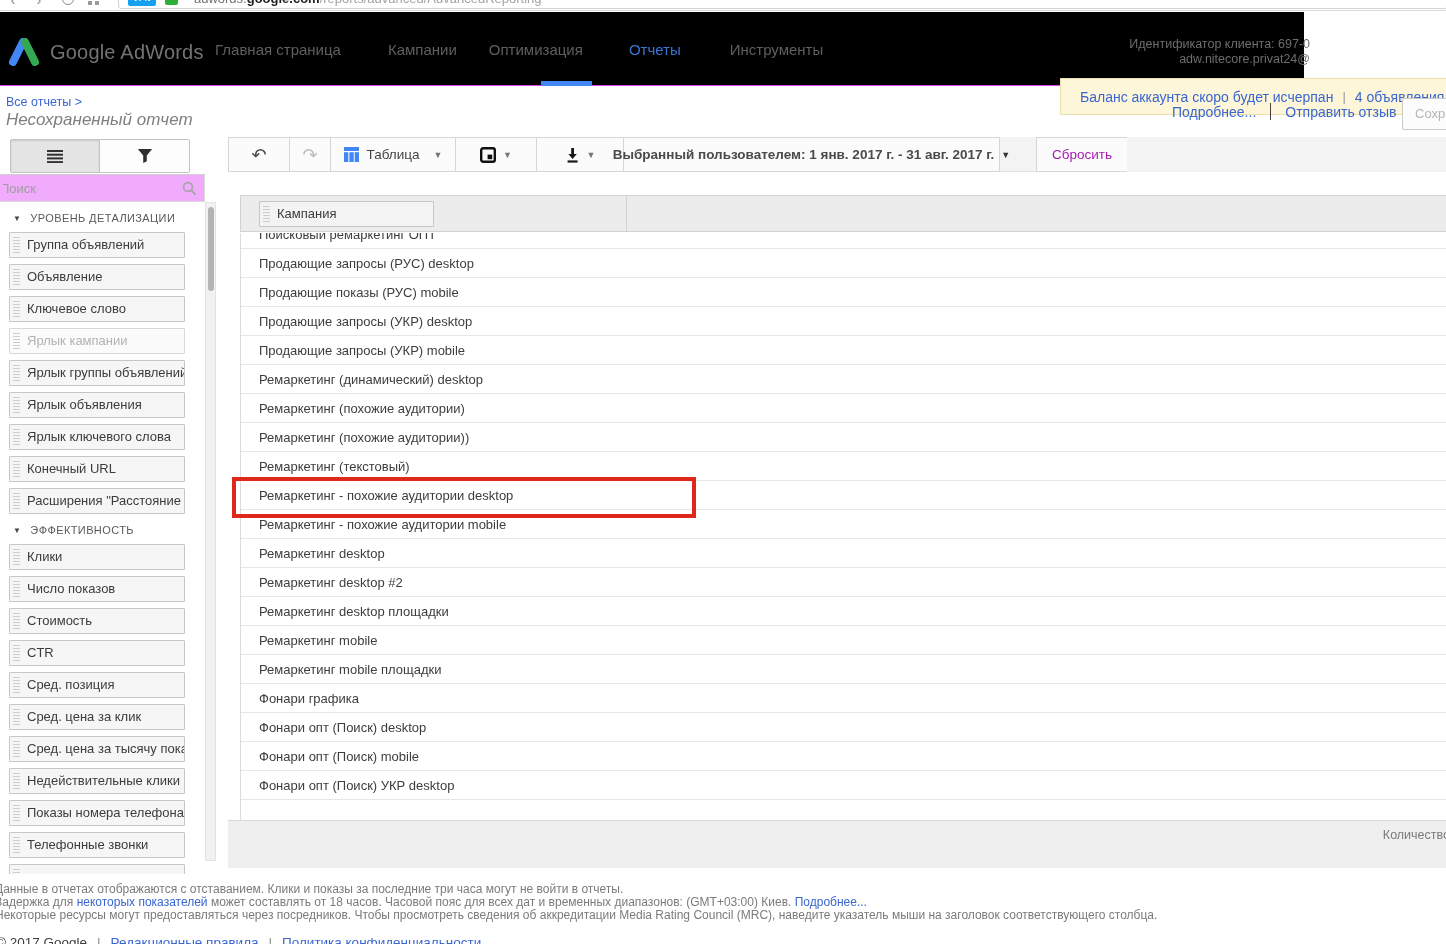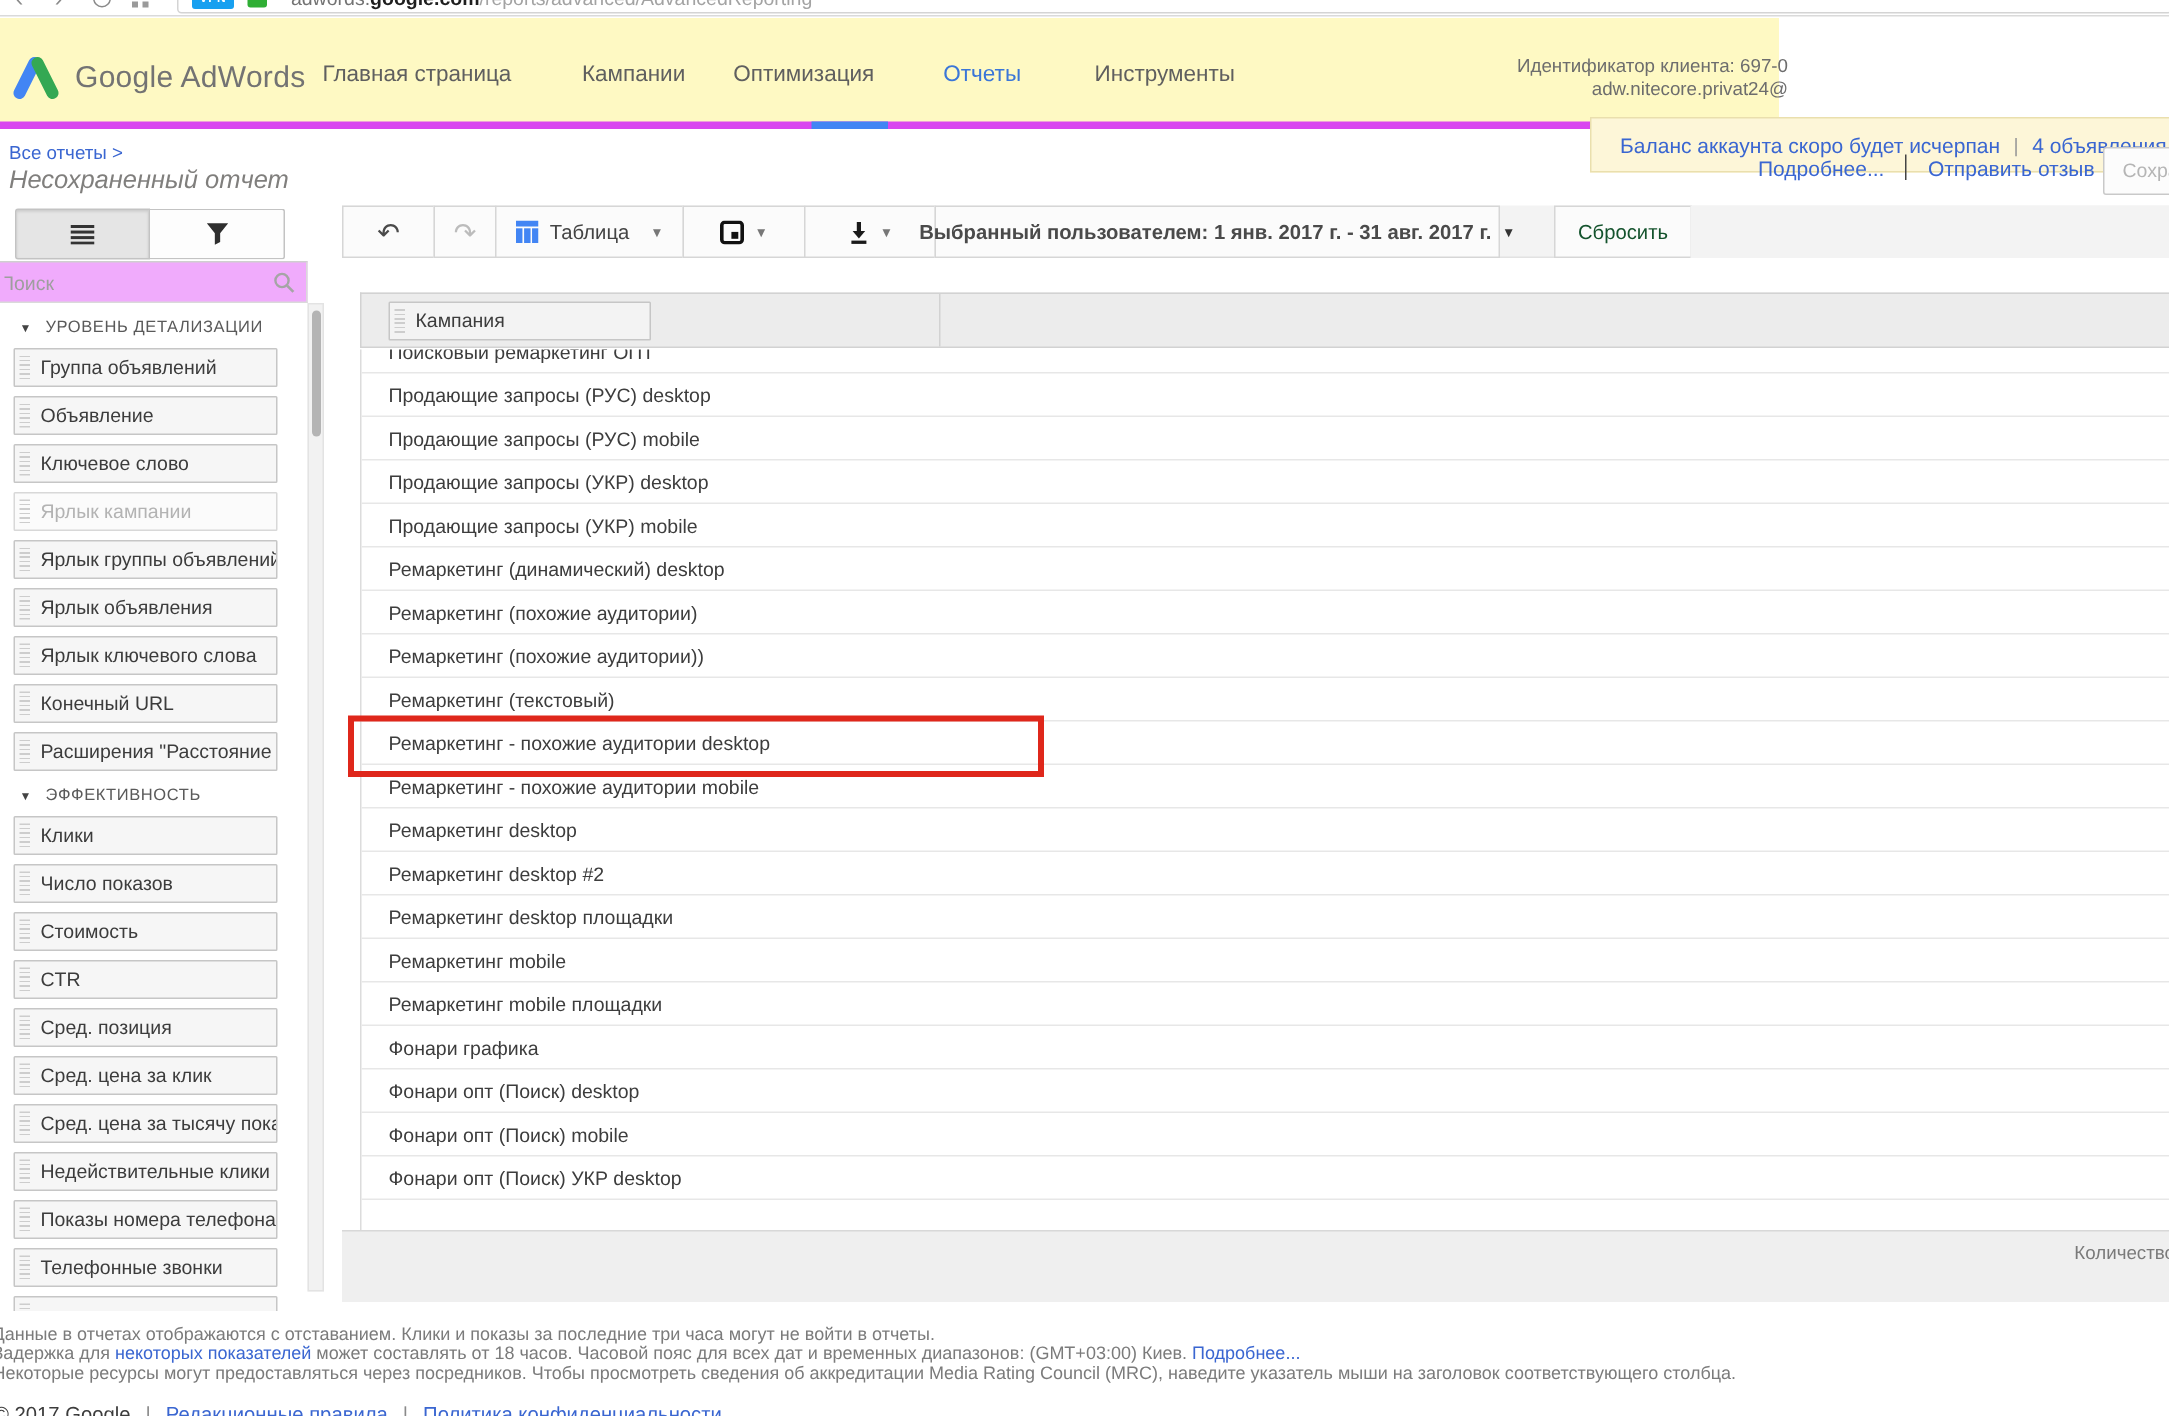--- a/index.html
+++ b/index.html
@@ -17,21 +17,21 @@
                         linear-gradient(#9a9a9a,#9a9a9a) 0 7px/4px 4px no-repeat,
                         linear-gradient(#9a9a9a,#9a9a9a) 7px 7px/4px 4px no-repeat; }
   .addr { position:absolute; left:118px; top:1px; width:1330px; height:21px; border:1px solid #d4d4d4; border-radius:3px; display:flex; align-items:center; background:#fff; }
   .vpn-badge { background:#18a0f0; color:#fff; font-size:8px; font-weight:bold; border-radius:2px; padding:3px 5px; margin-left:9px; letter-spacing:.5px; }
   .ext-badge { width:13px; height:13px; background:#2fae34; border-radius:2px; margin-left:9px; }
   .url { margin-left:16px; font-size:13px; white-space:nowrap; }
   .url .u1 { color:#737373; } .url .u2 { color:#1f1f1f; font-weight:bold; } .url .u3 { color:#a3a3a3; }
   .refresh-ring { width:12px; height:12px; border:1.6px solid #8a8a8a; border-radius:50%; display:inline-block; margin-left:10px; }
 
   
-  .hdr { position:absolute; left:0; top:12px; width:1186px; height:74px; background:#fef9c3; border-bottom:5px solid #d946ef; z-index:5; }
+  .hdr { position:absolute; left:0; top:12px; width:1304px; height:74px; background:#000000; border-bottom:1px solid #d946ef; z-index:5; }
   .logo { position:absolute; left:8px; top:26px; display:flex; align-items:center; }
   .logo-text { font-size:20px; color:#737373; margin-left:10px; letter-spacing:.2px; }
   .main-nav { position:absolute; left:215px; top:0; height:74px; display:flex; align-items:center; }
   .nav-item { font-size:15px; color:#5f5f5f; cursor:pointer; white-space:nowrap; }
   .nav-item.active { color:#3a76d8; }
   .nav-gap-0{margin-right:47px;} .nav-gap-1{margin-right:32px;} .nav-gap-2{margin-right:46px;} .nav-gap-3{margin-right:49px;}
   .tab-underline { position:absolute; left:541px; top:69px; width:51px; height:5px; background:#4285f4; }
   .client-id { position:absolute; right:-6px; top:25px; text-align:right; font-size:12.5px; color:#6d6d6d; line-height:15px; white-space:nowrap; }
 
   
@@ -54,21 +54,21 @@
   .toggle-btn.first { border-radius:2px 0 0 2px; }
   .toggle-btn.last { border-radius:0 2px 2px 0; border-left:none; }
   .toggle-btn.pressed { background:#e5e5e5; box-shadow:inset 0 1px 2px rgba(0,0,0,.12); }
 
   .toolbar { position:absolute; left:228px; top:137px; width:1218px; height:35px; display:flex; background:#f3f3f3; border-bottom:1px solid #e2e2e2; z-index:6; }
   .tseg { height:35px; border:1px solid #d6d6d6; margin-left:-1px; background:#fbfbfb; display:flex; align-items:center; justify-content:center; cursor:pointer; white-space:nowrap; }
   .tseg.first { margin-left:0; }
   .t-undo { width:62px; } .t-redo { width:42px; }
   .t-table { width:126px; } .t-cal { width:82px; } .t-dl { width:88px; }
   .t-date { width:377px; font-weight:bold; color:#4a4a4a; font-size:13.5px; }
-  .t-reset { width:92px; color:#14532d; font-size:13.5px;margin-left:36px; }
+  .t-reset { width:92px; color:#a21caf; font-size:13.5px;margin-left:36px; }
   .t-fill { flex:1; border:none; background:#f3f3f3; cursor:default; }
   .glyph-undo { font-size:18px; color:#4a4a4a; } .glyph-redo { font-size:18px; color:#bcbcbc; }
   .t-label { font-size:13.5px; color:#444; margin:0 7px 0 8px; }
   .caret { font-size:9px; color:#777; margin-left:7px; }
 
   
   .search-box { position:absolute; left:0; top:174px; width:205px; height:28px; background:#f0abfc; border-top:1px solid #cfcfcf; border-bottom:1px solid #dadada; border-right:1px solid #dadada; z-index:6; }
   .search-box input { position:absolute; left:0; top:0; width:180px; height:26px; border:none; outline:none; font-size:13px; color:#555; padding-left:3px; text-indent:-3px; font-family:"Liberation Sans",sans-serif; background:transparent; }
   .search-box input::placeholder { color:#9e9e9e; }
   .search-mag { position:absolute; right:7px; top:6px; }
@@ -264,21 +264,21 @@
   </div>
 
   <div class="thead">
     <div class="chip">Кампания</div>
     <div class="colsep"></div>
   </div>
   <div class="tbody">
     <div class="tbody-inner">
         <div class="trow">Поисковый ремаркетинг ОПТ</div>
         <div class="trow">Продающие запросы (РУС) desktop</div>
-        <div class="trow">Продающие запросы (РУС) mobile</div>
+        <div class="trow">Продающие показы (РУС) mobile</div>
         <div class="trow">Продающие запросы (УКР) desktop</div>
         <div class="trow">Продающие запросы (УКР) mobile</div>
         <div class="trow">Ремаркетинг (динамический) desktop</div>
         <div class="trow">Ремаркетинг (похожие аудитории)</div>
         <div class="trow">Ремаркетинг (похожие аудитории))</div>
         <div class="trow">Ремаркетинг (текстовый)</div>
         <div class="trow">Ремаркетинг - похожие аудитории desktop</div>
         <div class="trow">Ремаркетинг - похожие аудитории mobile</div>
         <div class="trow">Ремаркетинг desktop</div>
         <div class="trow">Ремаркетинг desktop #2</div>

